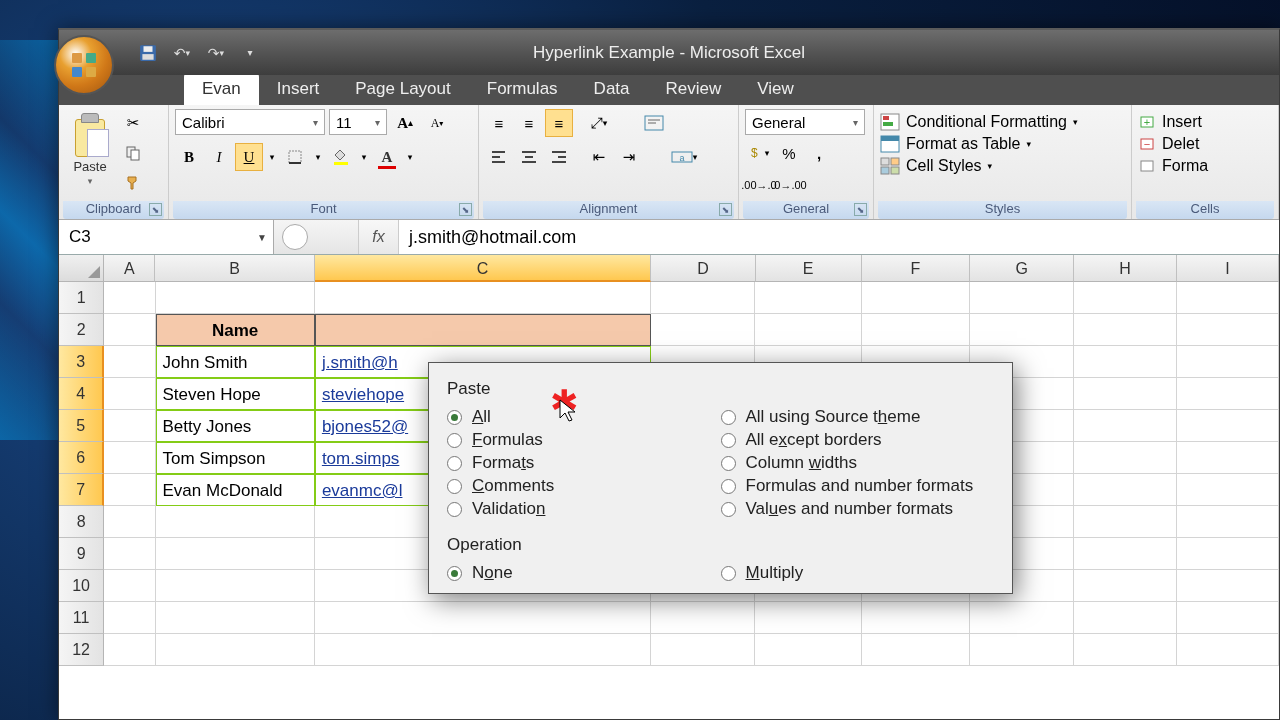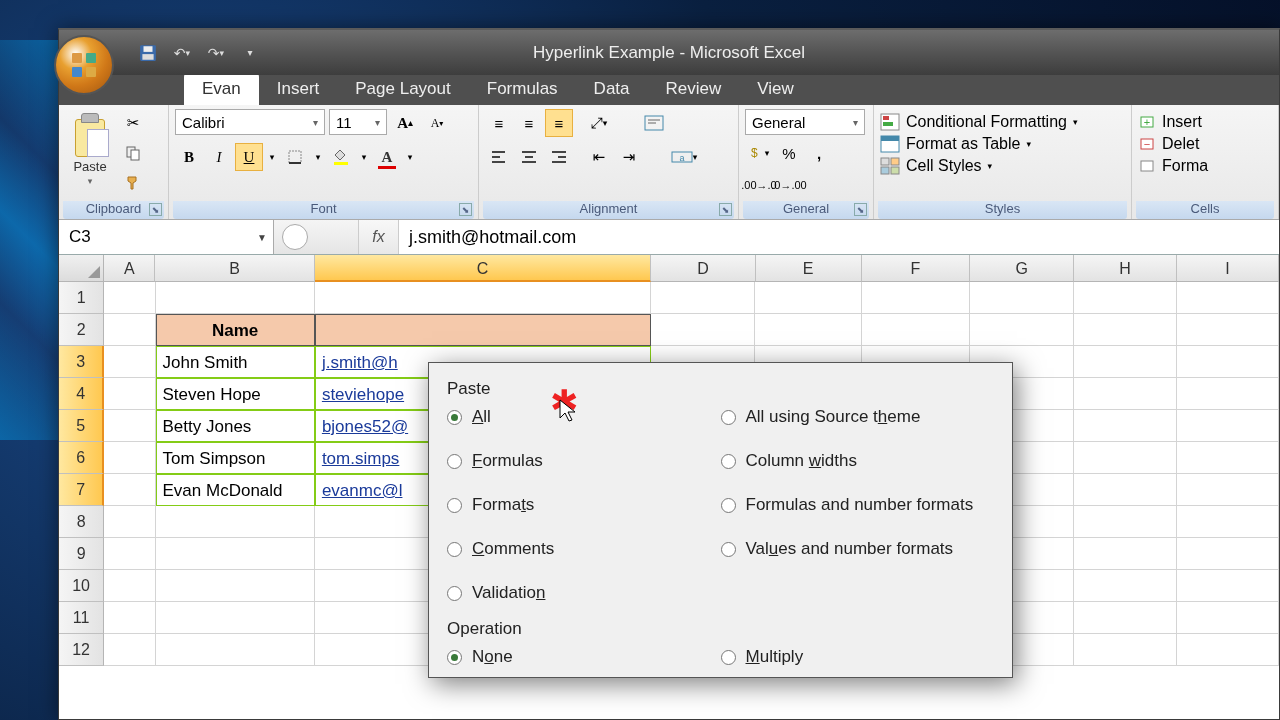--- a/index.html
+++ b/index.html
@@ -47,21 +47,21 @@
 .dialog { position:absolute; left:428px; top:362px; width:585px; background:#f0f0f0; border:1px solid #555; box-shadow: 4px 6px 25px rgba(0,0,0,0.5); z-index:50; }
 .dialog-titlebar { height:36px; background:linear-gradient(to bottom,#888 0%,#6a6a6a 50%,#555 100%); display:flex; align-items:center; padding:0 10px; color:#fff; font-size:17px; position:relative; }
 .dialog-titlebar .blur { position:absolute; left:150px; right:80px; top:0; bottom:0; background:rgba(80,60,40,0.35); filter:blur(3px); }
 .dlg-ctrls { position:absolute; right:4px; top:4px; display:flex; gap:4px; }
 .dlg-ctrl { width:34px; height:24px; display:flex; align-items:center; justify-content:center; font-size:15px; color:#fff; border-radius:3px; cursor:pointer; }
 .dlg-help { background:linear-gradient(#7aa,#589); }
 .dlg-close { background:linear-gradient(#e55,#b22); font-weight:bold; }
 .dialog-body { padding:10px 18px; font-size:17px; color:#222; }
 .section-label { margin:6px 0 8px; }
 .radio-cols { display:flex; }
-.radio-col { flex:1; display:flex; flex-direction:column; gap:24px; }
+.radio-col { flex:1; display:flex; flex-direction:column; gap:3px; }
 .radio-item { display:flex; align-items:center; gap:10px; cursor:pointer; }
 .radio { width:15px; height:15px; border:1px solid #777; border-radius:50%; background:#fff; display:inline-flex; align-items:center; justify-content:center; }
 .radio.checked::after { content:""; width:7px; height:7px; background:#3a7a3a; border-radius:50%; }
 .accel { text-decoration:underline; }
 .star { position:absolute; left:550px; top:382px; z-index:60; color:#e22; font-size:34px; pointer-events:none; }
 .cursor { position:absolute; left:558px; top:398px; z-index:61; pointer-events:none; }
 .paste-ico { width:38px; height:44px; position:relative; }
 .paste-ico .board { position:absolute; inset:6px 4px 0 4px; background:#f9e9a0; border:1px solid #c9a030; border-radius:3px; }
 .paste-ico .clip { position:absolute; left:10px; top:0; width:18px; height:10px; background:#bbb; border:1px solid #888; border-radius:3px 3px 0 0; }
 .paste-ico .sheet { position:absolute; right:0; bottom:0; width:22px; height:28px; background:#fff; border:1px solid #aac; }
@@ -520,20 +520,24 @@
             <span>Validatio<span class="accel">n</span></span>
           </div>
         </div>
       <div class="radio-col" id="paste-right">
           <div class="radio-item">
             <span class="radio"></span>
             <span>All using Source t<span class="accel">h</span>eme</span>
           </div>
           <div class="radio-item">
             <span class="radio"></span>
+            <span>All e<span class="accel">x</span>cept borders</span>
+          </div>
+          <div class="radio-item">
+            <span class="radio"></span>
             <span>Column <span class="accel">w</span>idths</span>
           </div>
           <div class="radio-item">
             <span class="radio"></span>
             <span>Formulas and number formats</span>
           </div>
           <div class="radio-item">
             <span class="radio"></span>
             <span>Val<span class="accel">u</span>es and number formats</span>
           </div>

